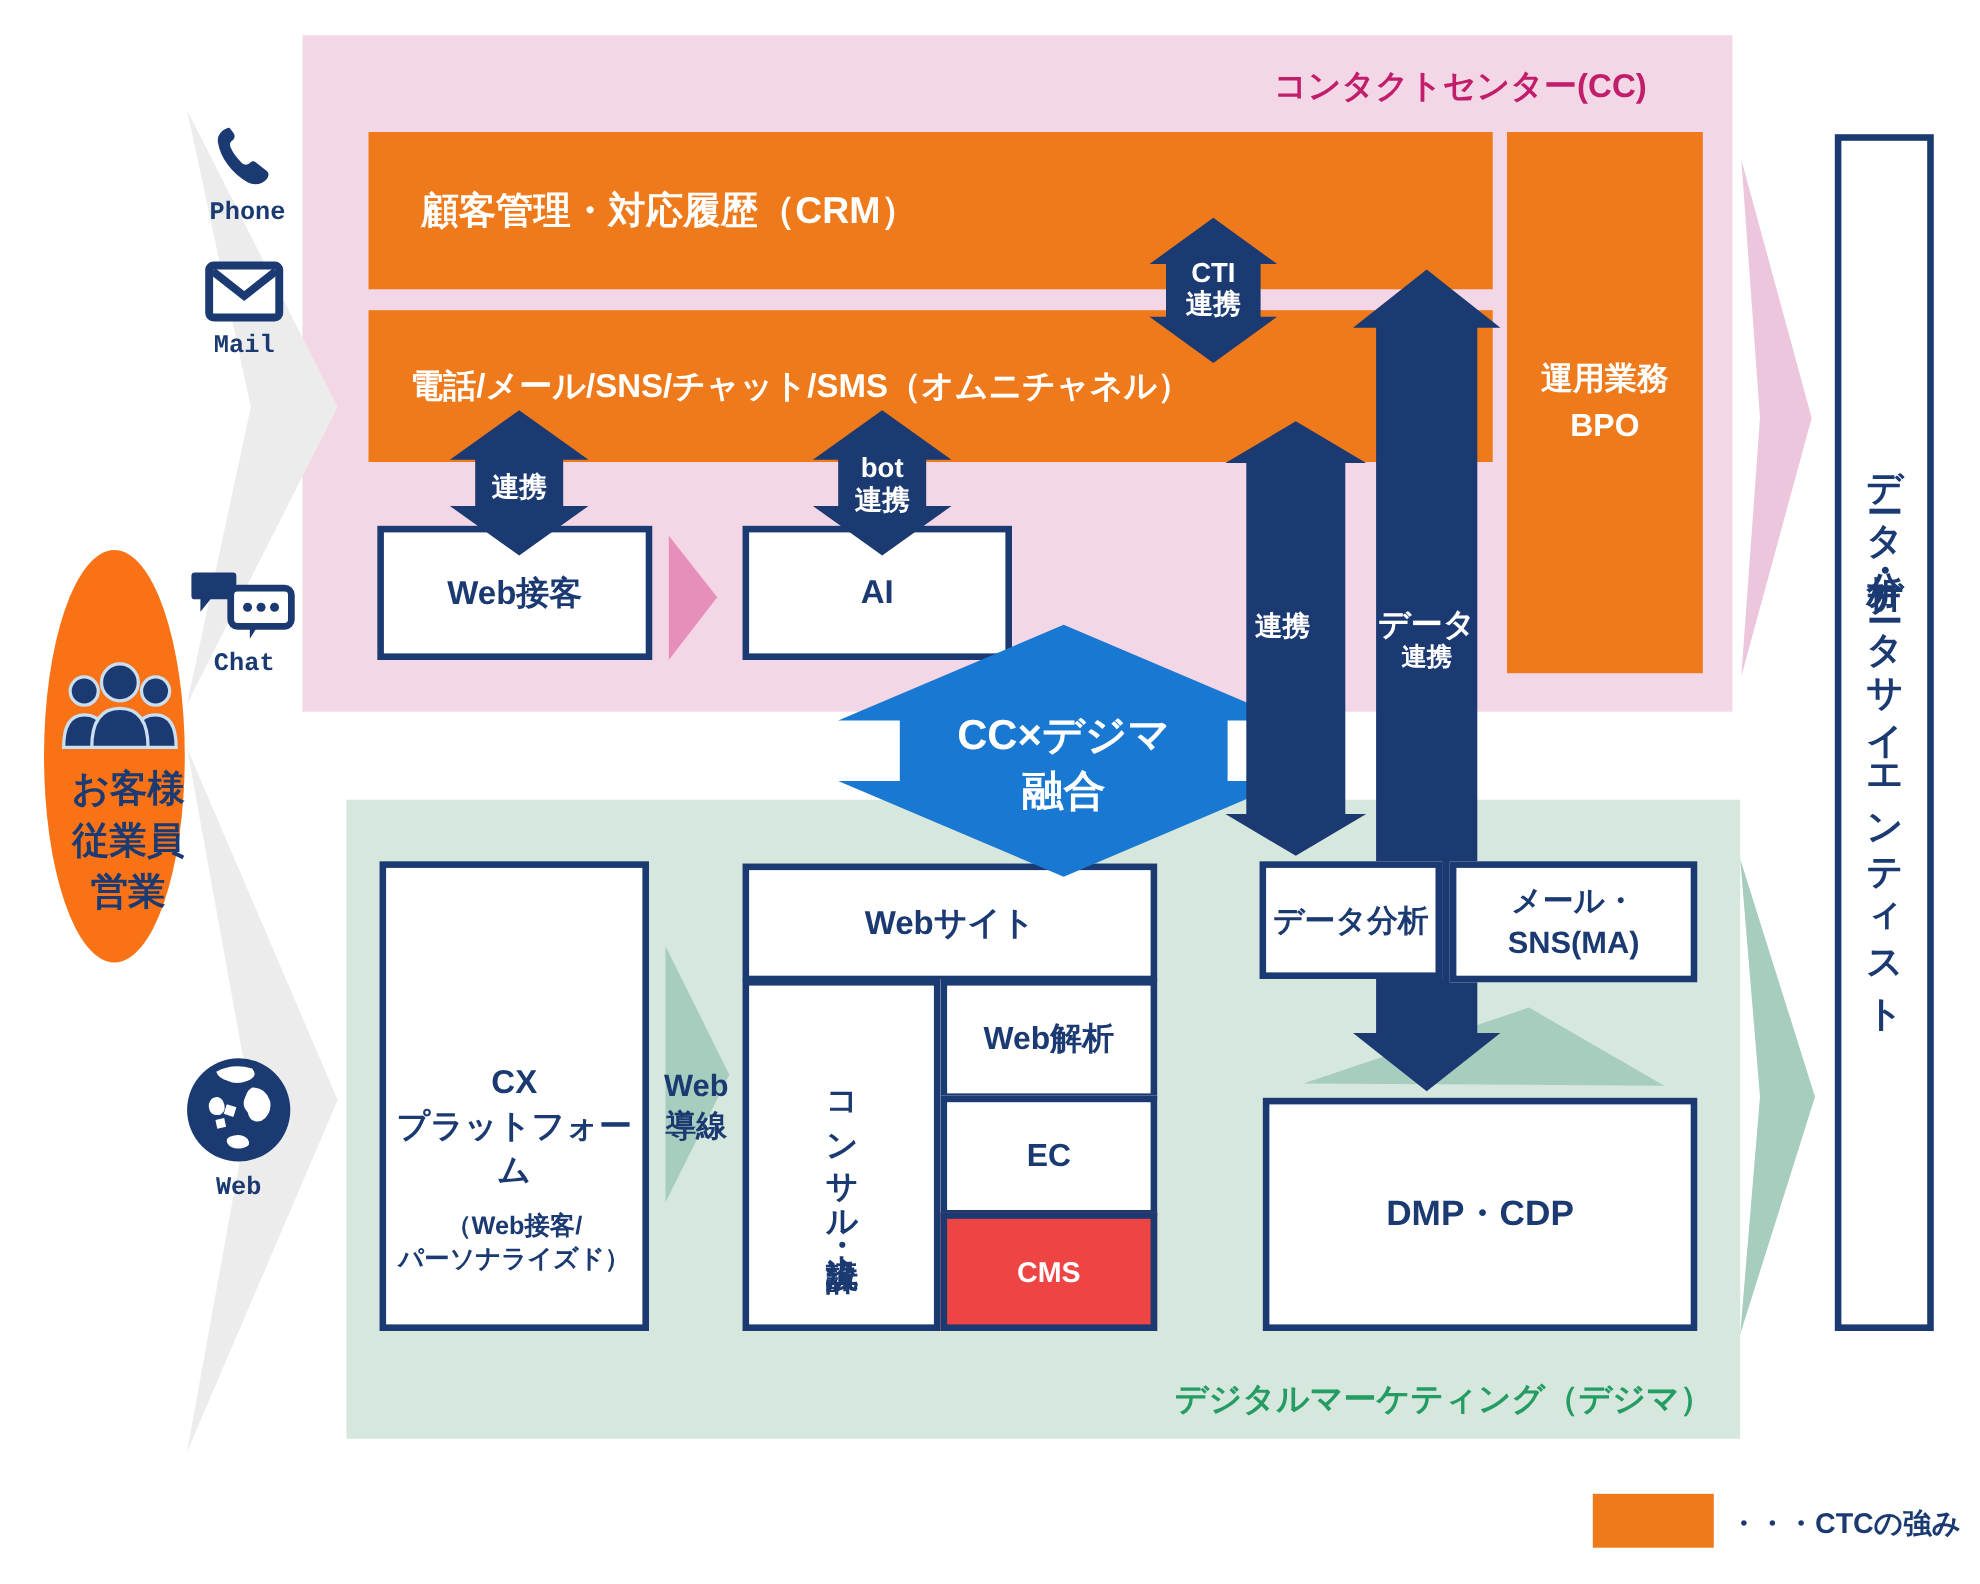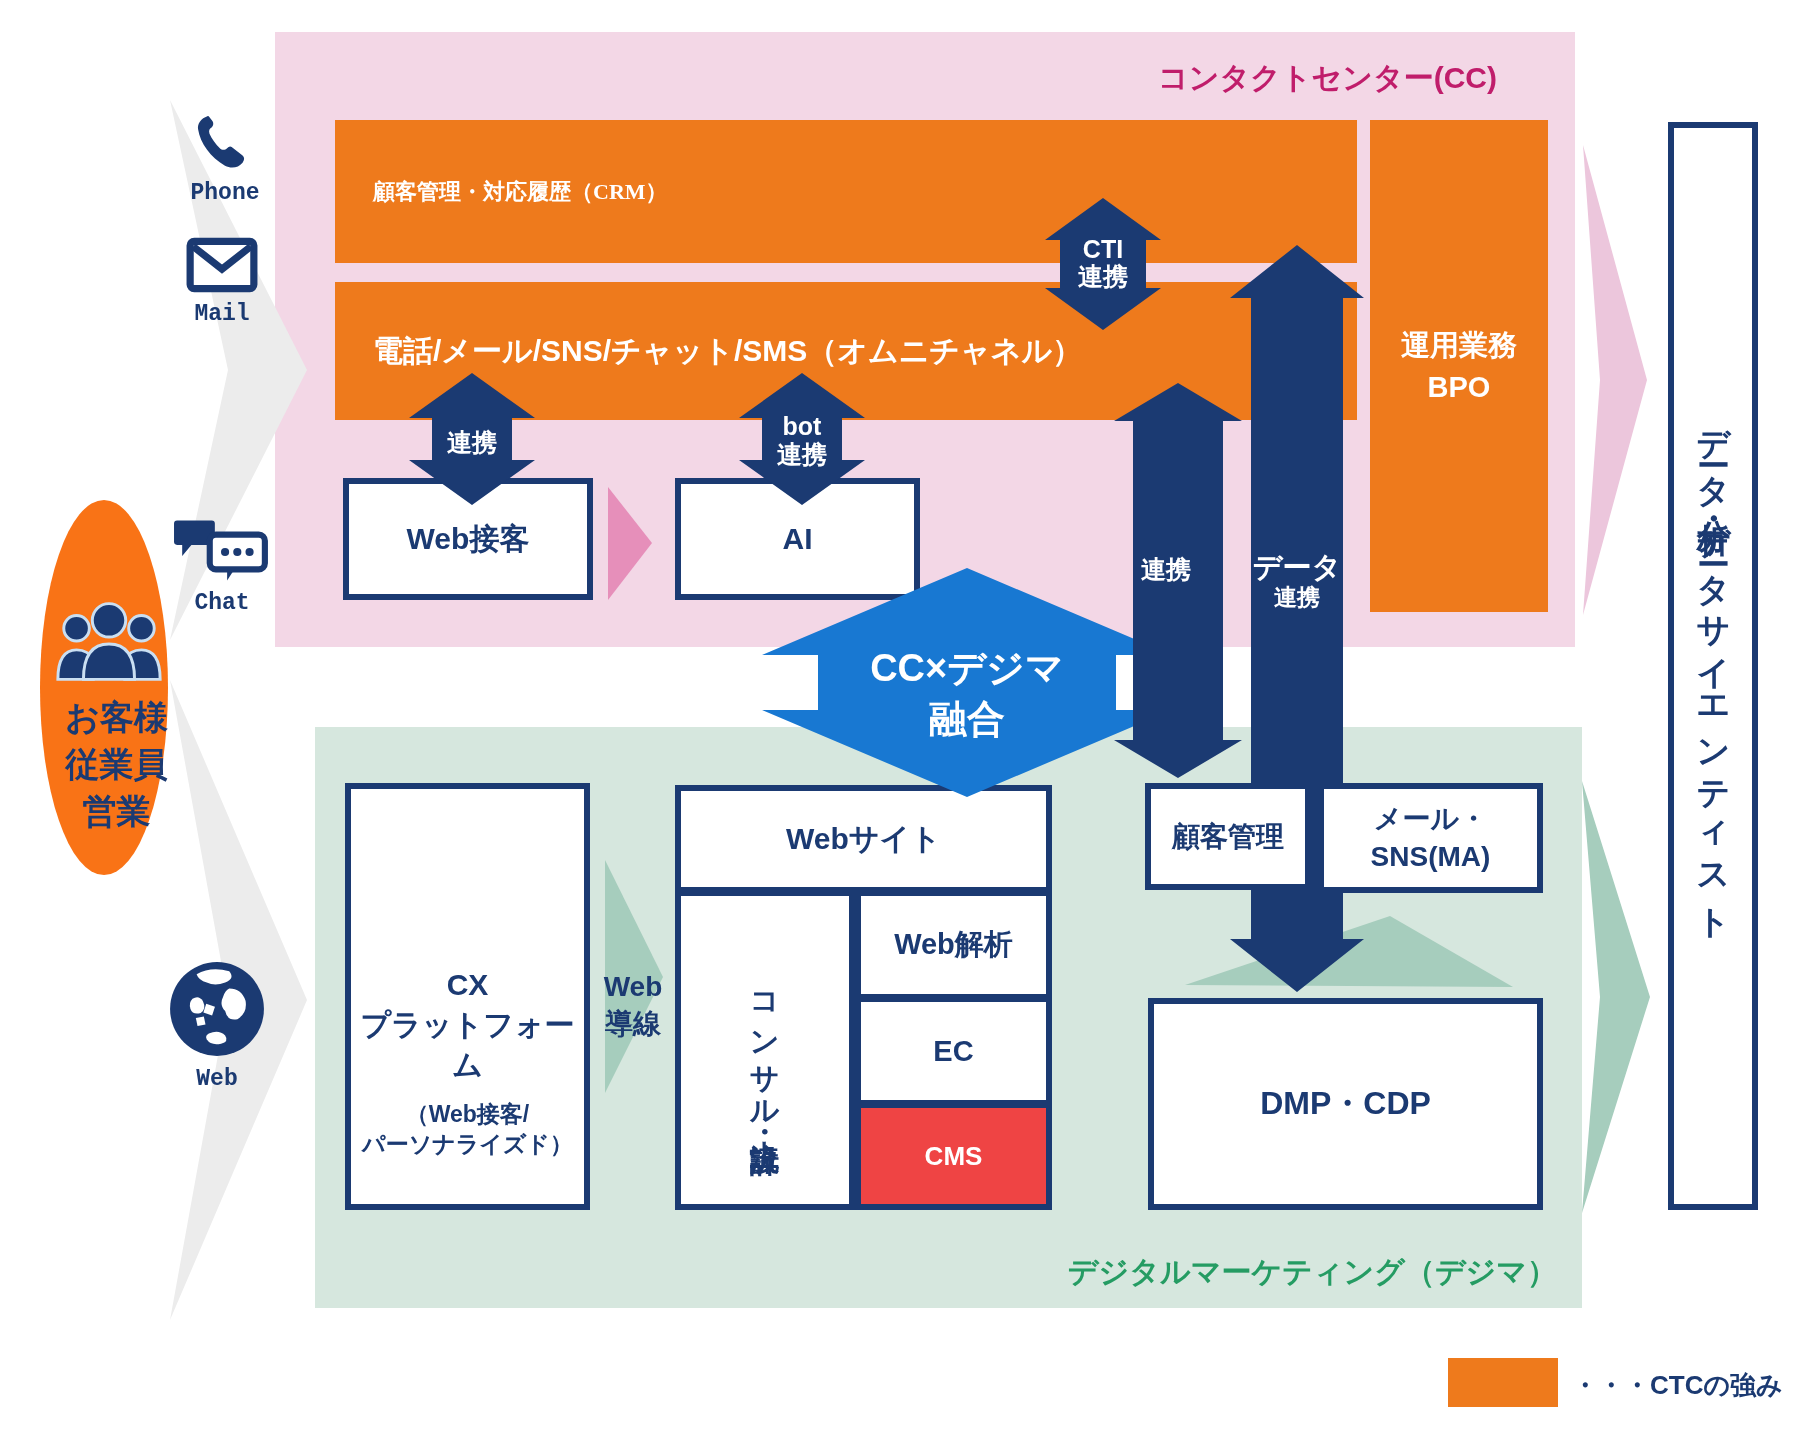--- a/index.html
+++ b/index.html
@@ -99,21 +99,21 @@
           <path d="M34 82 Q34 46 60 46 Q86 46 86 82 Z"></path>
       </g>
     </svg>
     <div class="txt" style="margin-top:10px;">
       <div>お客様</div>
       <div>従業員</div>
       <div>営業</div>
     </div>
   </div>
 
-  <div class="obox left" style="left:335px;top:120px;width:1022px;height:143px;font-size:22px;padding-left:38px;font-family:Liberation Serif, serif;">
+  <div class="obox left" style="left:335px;top:120px;width:1022px;height:143px;font-size:34px;padding-left:48px;">
     <span>顧客管理・対応履歴（CRM）</span>
   </div>
   <div class="obox left" style="left:335px;top:282px;width:1022px;height:138px;font-size:30px;padding-left:38px;">
     <span>電話/メール/SNS/チャット/SMS（オムニチャネル）</span>
   </div>
   <div class="obox" style="left:1370px;top:120px;width:178px;height:492px;font-size:29px;line-height:42px;">
     <span>運用業務</span>
     <span>BPO</span>
   </div>
 
@@ -161,21 +161,21 @@
   <svg class="layer" width="1800" height="1440">
     <polygon fill="#1878D2" points="967,568 1172,655 1116,655 1116,710 1172,710 967,797 762,710 818,710 818,655 762,655"></polygon>
     <polygon fill="#1B3A72" points="472,373 535,418 512,418 512,460 535,460 472,505 409,460 432,460 432,418 409,418"></polygon>
     <polygon fill="#1B3A72" points="802,373 865,418 842,418 842,460 865,460 802,505 739,460 762,460 762,418 739,418"></polygon>
     <polygon fill="#1B3A72" points="1103,198 1161,240 1146,240 1146,288 1161,288 1103,330 1045,288 1060,288 1060,240 1045,240"></polygon>
     <polygon fill="#1B3A72" points="1178,383 1242,421 1223,421 1223,740 1242,740 1178,778 1114,740 1133,740 1133,421 1114,421"></polygon>
     <polygon fill="#1B3A72" points="1297,245 1364,298 1343,298 1343,939 1364,939 1297,992 1230,939 1251,939 1251,298 1230,298"></polygon>
   </svg>
 
   <div class="box" style="left:1145px;top:783px;width:166px;height:107px;font-size:28px;">
-    <span>顧客管理</span>
+    <span>データ分析</span>
   </div>
   <div class="box" style="left:1318px;top:783px;width:225px;height:110px;font-size:28px;line-height:38px;">
     <span>メール・</span>
     <span>SNS(MA)</span>
   </div>
 
   <div class="wlbl" style="left:472px;top:442px;font-size:25px;">連携</div>
   <div class="wlbl" style="left:802px;top:426px;font-size:25px;">bot</div>
   <div class="wlbl" style="left:802px;top:454px;font-size:25px;">連携</div>
   <div class="wlbl" style="left:1103px;top:249px;font-size:25px;">CTI</div>

